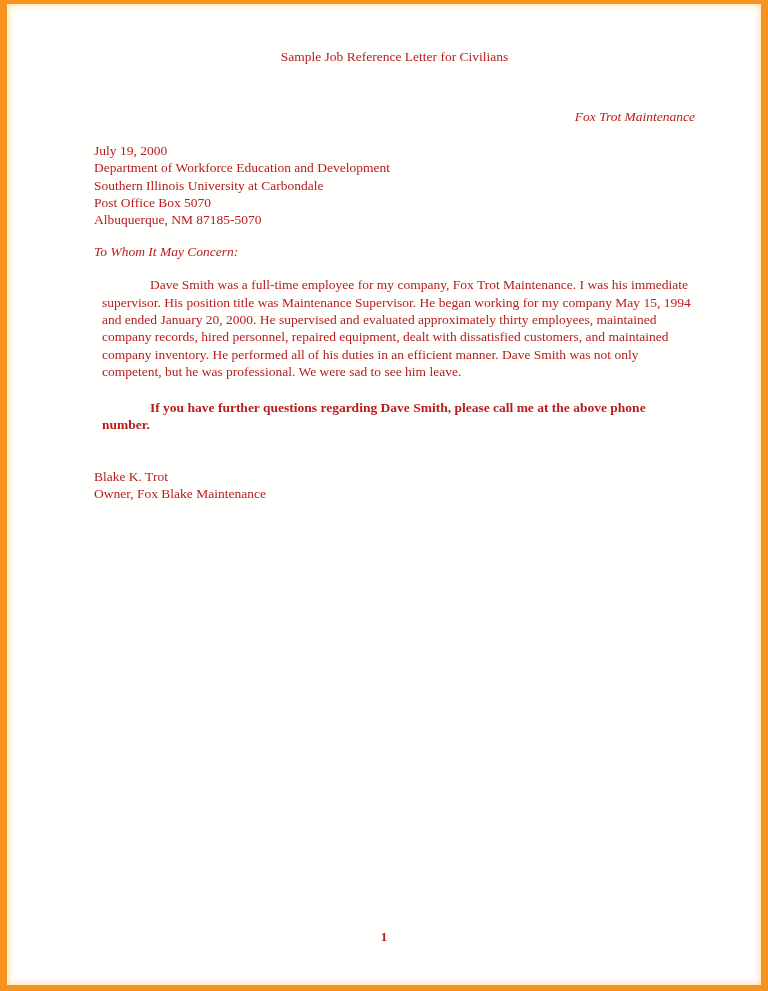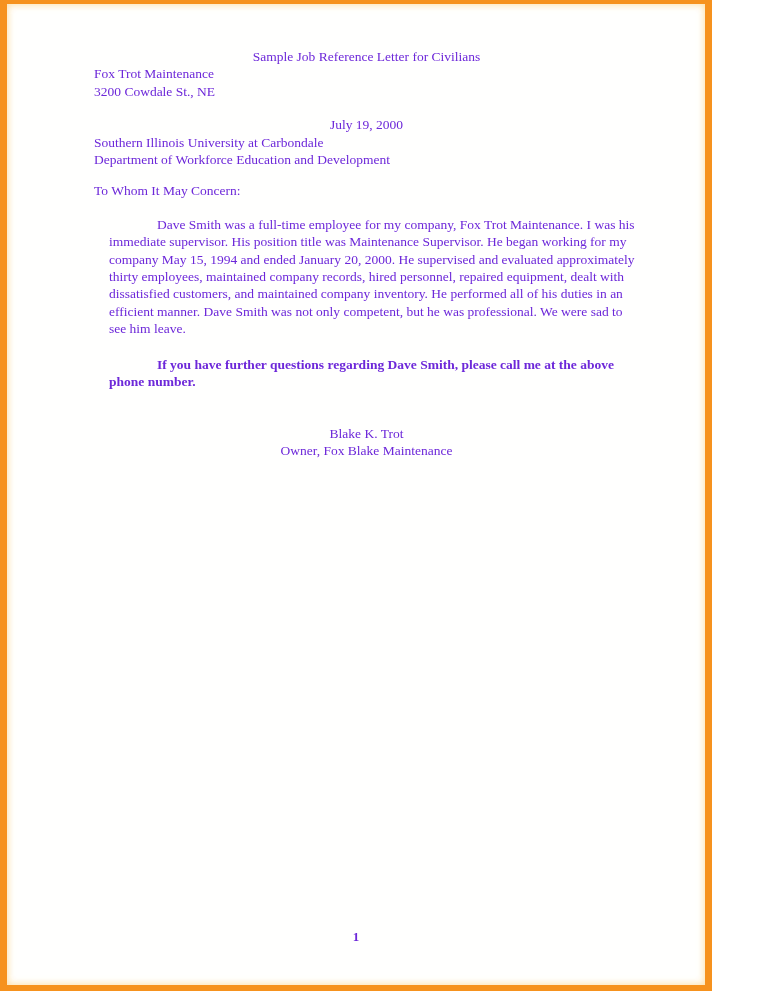--- a/index.html
+++ b/index.html
@@ -2,70 +2,72 @@
 <html><head>
 <meta charset="utf-8">
 <style>
   html, body {
     margin: 0;
     padding: 0;
     background: #ffffff;
   }
   .page {
     position: relative;
-    width: 712px;
+    width: 768px;
     height: 991px;
     box-sizing: border-box;
     background: #fffffe;
     border-style: solid;
     border-color: #f6921e;
     border-width: 4px 7px 6px 7px;
     box-shadow: inset 0 0 7px 1px rgba(252, 214, 140, 0.75);
     font-family: "Liberation Serif", "DejaVu Serif", serif;
-    color: #6d28d9;
+    color: #b91c1c;
     overflow: hidden;
   }
   .content {
     padding: 44px 66px 0 87px;
     font-size: 13.5px;
     line-height: 17.4px;
   }
   .doc-title {
     text-align: center;
     margin: 0;
     font-size: 13.5px;
     font-weight: normal;
   }
   .sender-block {
-    text-align: left;
+    text-align: right;
+    margin-top: 43px;
+    font-style: italic;
   }
   .date-line {
-    text-align: center;
+    text-align: left;
     margin-top: 16px;
   }
   .recipient-block {
     margin-top: 0;
   }
   .salutation {
     margin-top: 14px;
+    font-style: italic;
   }
   .body-para {
-    margin: 16px 0 0 15px;
+    margin: 16px 0 0 8px;
     text-indent: 48px;
   }
   .body-para + .body-para {
     margin-top: 18px;
     font-weight: bold;
   }
   .closing {
     margin-top: 17px;
   }
   .signature-block {
     margin-top: 34px;
-    text-align: center;
   }
   .page-number {
     position: absolute;
     left: 0;
     right: 0;
     bottom: 40px;
     text-align: center;
     font-size: 13px;
     font-weight: bold;
   }
@@ -74,28 +76,29 @@
 </head>
 <body>
 
 <div class="page">
   <div class="content">
 
     <h1 class="doc-title">Sample Job Reference Letter for Civilians</h1>
 
     <div class="sender-block">
       <span class="line">Fox Trot Maintenance</span>
-      <span class="line">3200 Cowdale St., NE</span>
     </div>
 
     <div class="date-line">July 19, 2000</div>
 
     <div class="recipient-block">
+      <span class="line">Department of Workforce Education and Development</span>
       <span class="line">Southern Illinois University at Carbondale</span>
-      <span class="line">Department of Workforce Education and Development</span>
+      <span class="line">Post Office Box 5070</span>
+      <span class="line">Albuquerque, NM 87185-5070</span>
     </div>
 
     <div class="salutation">To Whom It May Concern:</div>
 
     <p class="body-para">Dave Smith was a full-time employee for my company, Fox Trot Maintenance. I was his immediate supervisor. His position title was Maintenance Supervisor. He began working for my company May 15, 1994 and ended January 20, 2000. He supervised and evaluated approximately thirty employees, maintained company records, hired personnel, repaired equipment, dealt with dissatisfied customers, and maintained company inventory. He performed all of his duties in an efficient manner. Dave Smith was not only competent, but he was professional. We were sad to see him leave.</p>
 
     <p class="body-para">If you have further questions regarding Dave Smith, please call me at the above phone number.</p>
 
 
     <div class="signature-block">

